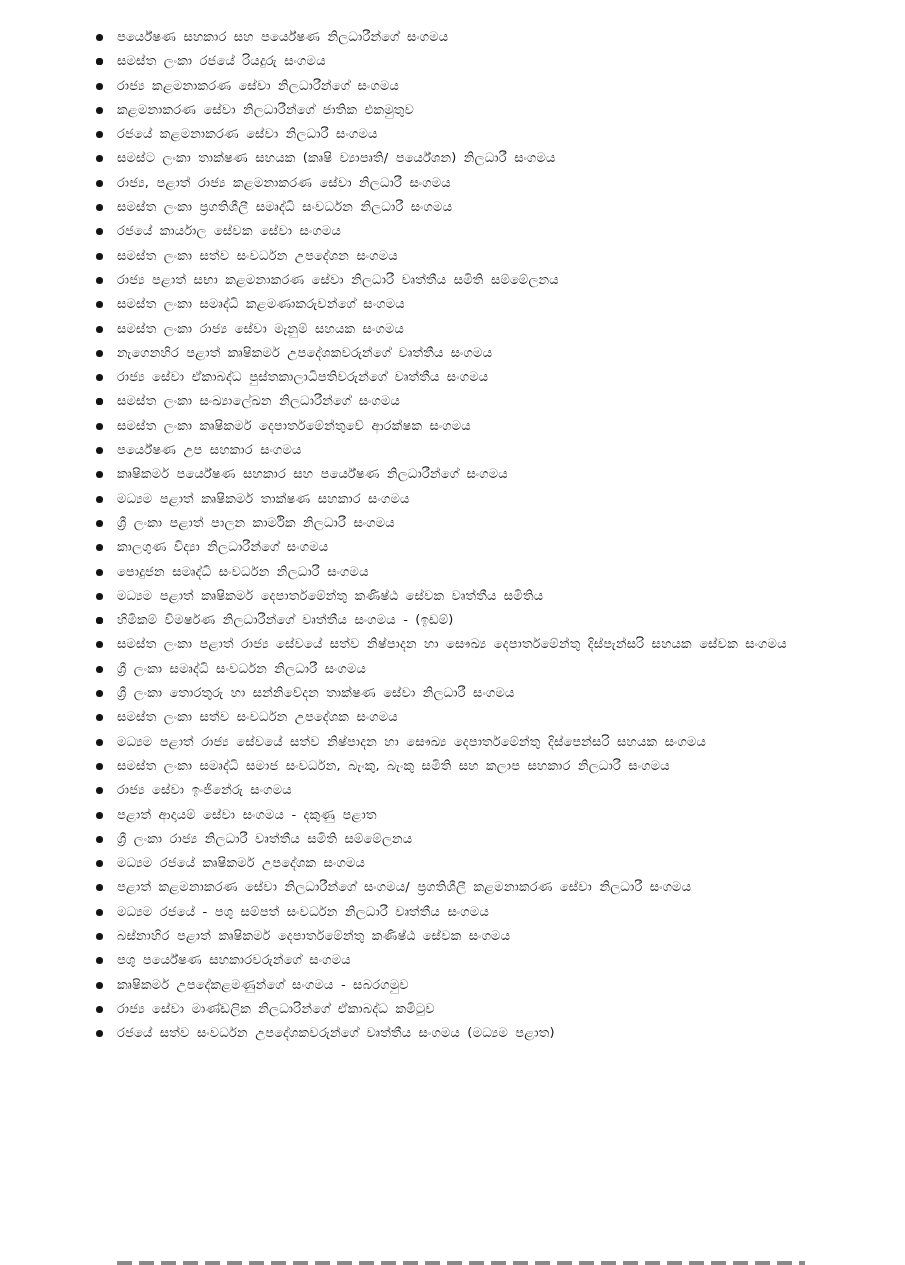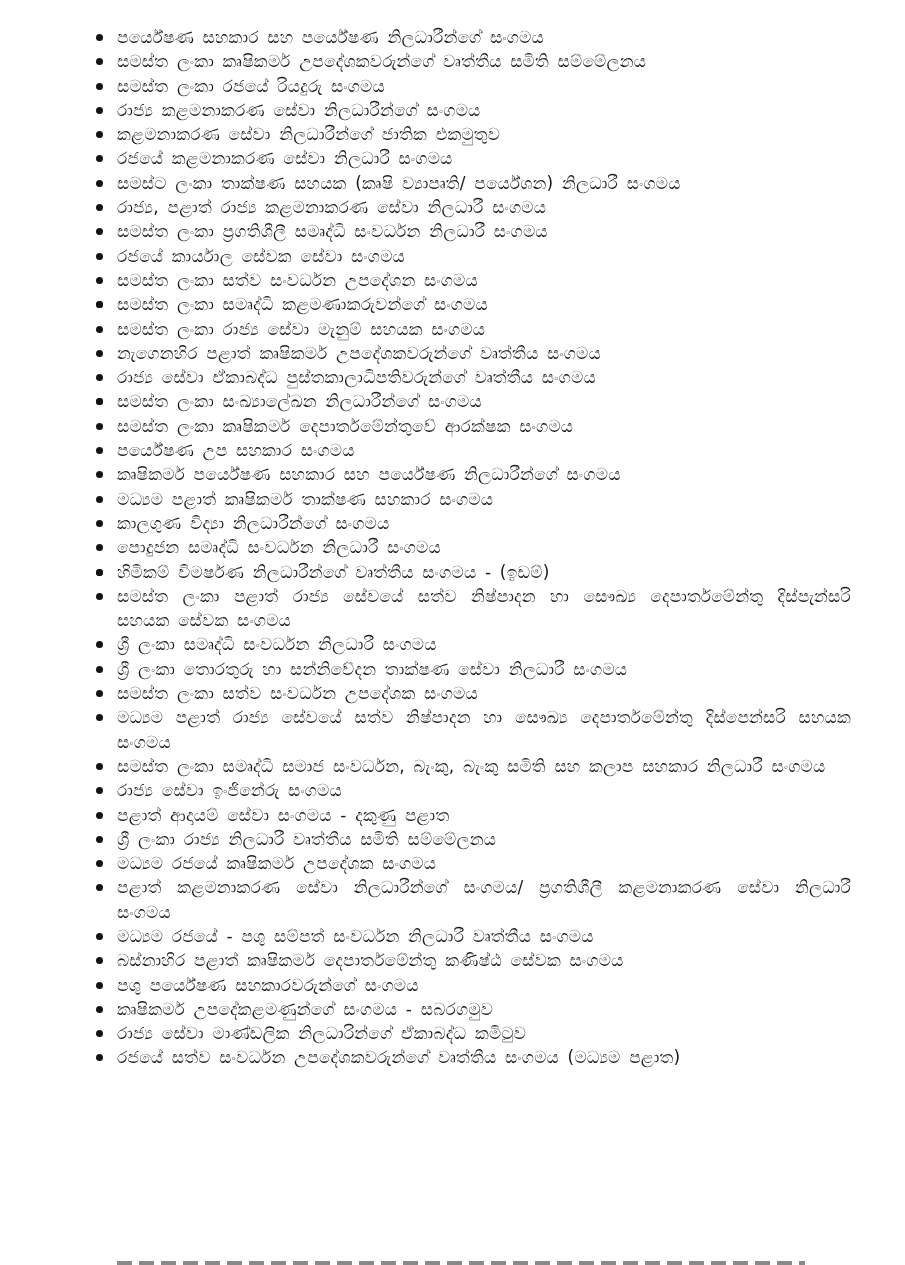--- a/index.html
+++ b/index.html
@@ -19,21 +19,21 @@
     position: absolute;
     top: 25px;
     left: 0;
     right: 0;
     margin: 0;
     padding: 0 54px 0 117px;
     list-style: none;
   }
   .bullet-item {
     position: relative;
-    font-size: 17px;
+    font-size: 13px;
     line-height: 24.3px;
     color: #1b1b1b;
     text-align: justify;
     word-spacing: 3px;
     letter-spacing: 0.2px;
   }
   .bullet-dot {
     position: absolute;
     left: -21px;
     top: 9px;
@@ -61,21 +61,20 @@
 
 <div class="page">
 
   <ul class="bullet-list">
       <li class="bullet-item">
       <span class="bullet-dot"></span>
       <span>පර්යේෂණ සහකාර සහ පර්යේෂණ නිලධාරීන්ගේ සංගමය</span>
     </li>
       <li class="bullet-item">
       <span class="bullet-dot"></span>
-      <span>සමස්ත ලංකා කෘෂිකර්ම උපදේශකවරුන්ගේ වෘත්තීය සමිති සම්මේලනය</span>
     </li>
       <li class="bullet-item">
       <span class="bullet-dot"></span>
       <span>සමස්ත ලංකා රජයේ රියදුරු සංගමය</span>
     </li>
       <li class="bullet-item">
       <span class="bullet-dot"></span>
       <span>රාජ්‍ය කළමනාකරණ සේවා නිලධාරීන්ගේ සංගමය</span>
     </li>
       <li class="bullet-item">
@@ -101,20 +100,21 @@
       <li class="bullet-item">
       <span class="bullet-dot"></span>
       <span>රජයේ කාර්යාල සේවක සේවා සංගමය</span>
     </li>
       <li class="bullet-item">
       <span class="bullet-dot"></span>
       <span>සමස්ත ලංකා සත්ව සංවර්ධන උපදේශන සංගමය</span>
     </li>
       <li class="bullet-item">
       <span class="bullet-dot"></span>
+      <span>රාජ්‍ය පළාත් සභා කළමනාකරණ සේවා නිලධාරී වෘත්තීය සමිති සම්මේලනය</span>
     </li>
       <li class="bullet-item">
       <span class="bullet-dot"></span>
       <span>සමස්ත ලංකා සමෘද්ධි කළමණාකරුවන්ගේ සංගමය</span>
     </li>
       <li class="bullet-item">
       <span class="bullet-dot"></span>
       <span>සමස්ත ලංකා රාජ්‍ය සේවා මැනුම් සහයක සංගමය</span>
     </li>
       <li class="bullet-item">
@@ -143,28 +143,36 @@
       <li class="bullet-item">
       <span class="bullet-dot"></span>
       <span>කෘෂිකර්ම පර්යේෂණ සහකාර සහ පර්යේෂණ නිලධාරීන්ගේ සංගමය</span>
     </li>
       <li class="bullet-item">
       <span class="bullet-dot"></span>
       <span>මධ්‍යම පළාත් කෘෂිකර්ම තාක්ෂණ සහකාර සංගමය</span>
     </li>
       <li class="bullet-item">
       <span class="bullet-dot"></span>
+      <span>ශ්‍රී ලංකා පළාත් පාලන කාර්මික නිලධාරී සංගමය</span>
+    </li>
+      <li class="bullet-item">
+      <span class="bullet-dot"></span>
       <span>කාලගුණ විද්‍යා නිලධාරීන්ගේ සංගමය</span>
     </li>
       <li class="bullet-item">
       <span class="bullet-dot"></span>
       <span>පොදුජන සමෘද්ධි සංවර්ධන නිලධාරී සංගමය</span>
     </li>
       <li class="bullet-item">
       <span class="bullet-dot"></span>
+      <span>මධ්‍යම පළාත් කෘෂිකර්ම දෙපාර්තමේන්තු කණිෂ්ඨ සේවක වෘත්තීය සමිතිය</span>
+    </li>
+      <li class="bullet-item">
+      <span class="bullet-dot"></span>
     </li>
       <li class="bullet-item">
       <span class="bullet-dot"></span>
       <span>හිමිකම් විමර්ෂණ නිලධාරීන්ගේ වෘත්තීය සංගමය - (ඉඩම්)</span>
     </li>
       <li class="bullet-item">
       <span class="bullet-dot"></span>
       <span>සමස්ත ලංකා පළාත් රාජ්‍ය සේවයේ සත්ව නිෂ්පාදන හා සෞඛ්‍ය දෙපාර්තමේන්තු දිස්පැන්සරි සහයක සේවක සංගමය</span>
     </li>
       <li class="bullet-item">

